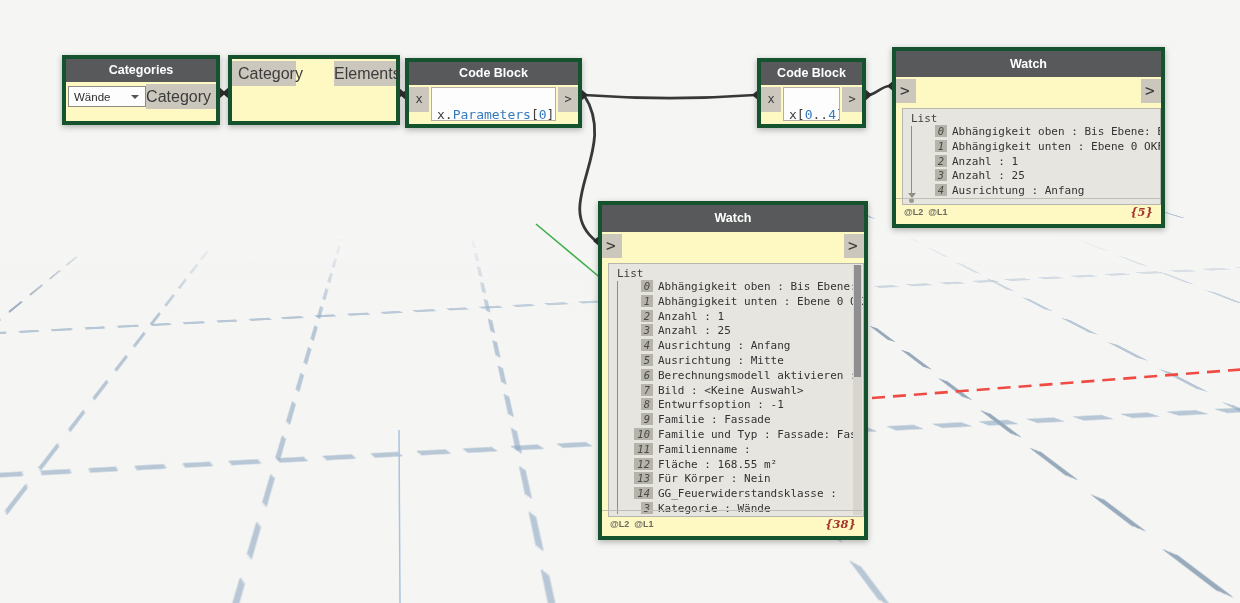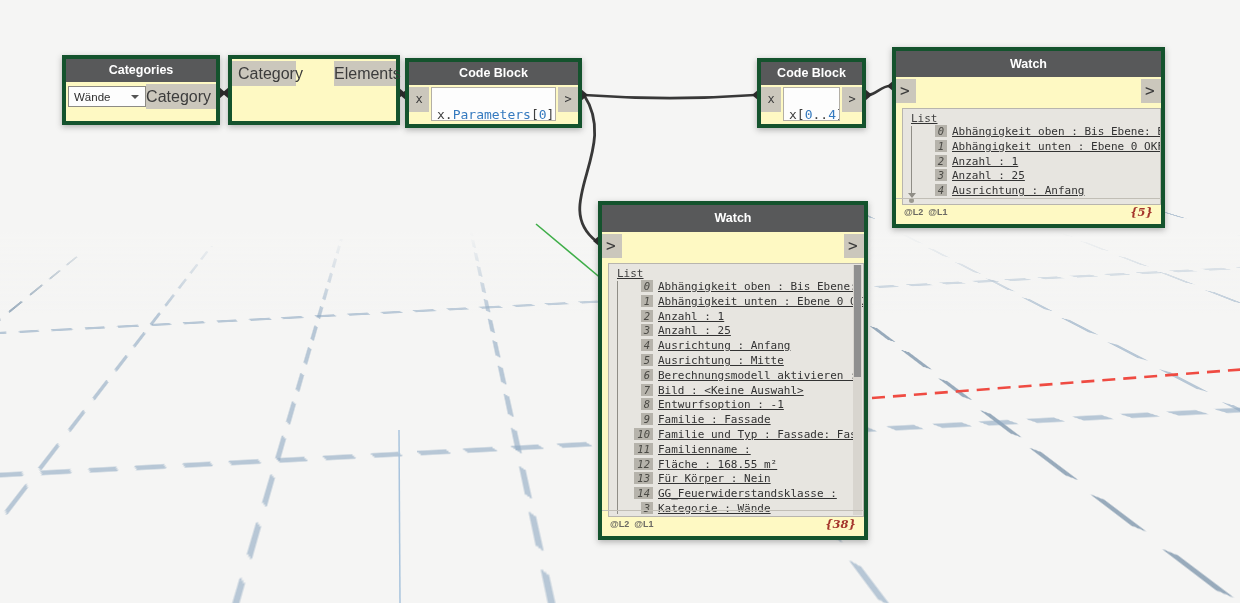--- a/index.html
+++ b/index.html
@@ -42,21 +42,21 @@
         position:relative;box-sizing:border-box;}
   .caret{position:absolute;right:6px;top:8px;width:0;height:0;
         border-left:4px solid transparent;border-right:4px solid transparent;
         border-top:4px solid #555;}
   .spacer{flex:1;}
 
   
   .wio{display:flex;justify-content:space-between;height:24px;margin-top:2px;}
   .wio .pcell{width:20px;line-height:24px;padding-left:4px;font-family:"DejaVu Sans Mono",monospace;}
   .wpanel{position:absolute;left:6px;right:0;background:#e7e5e0;border:1px solid #b8b5ae;
-        overflow:hidden;font-family:"DejaVu Sans Mono",monospace;font-size:11px;color:#333;text-decoration:underline;}
+        overflow:hidden;font-family:"DejaVu Sans Mono",monospace;font-size:11px;color:#333;}
   .listlabel{padding:3px 0 0 8px;line-height:13px;color:#3f3f3f;}
   .w-row{height:14.8px;line-height:14.8px;white-space:pre;overflow:hidden;padding-left:18px;}
   .idxslot{display:inline-block;width:26px;text-align:right;}
   .idx{display:inline-block;background:#b6b3ab;color:#4b4a45;font-style:italic;
         font-size:10.5px;line-height:12px;padding:0 3px;}
   .itext{padding-left:5px;}
   .vline{position:absolute;width:1px;background:#8f8d86;left:8px;}
   .varrow{position:absolute;left:5px;width:0;height:0;border-left:4px solid transparent;
         border-right:4px solid transparent;border-top:5px solid #8f8d86;}
   .vdot{position:absolute;left:6px;width:5px;height:5px;border-radius:50%;background:#9b998f;}

